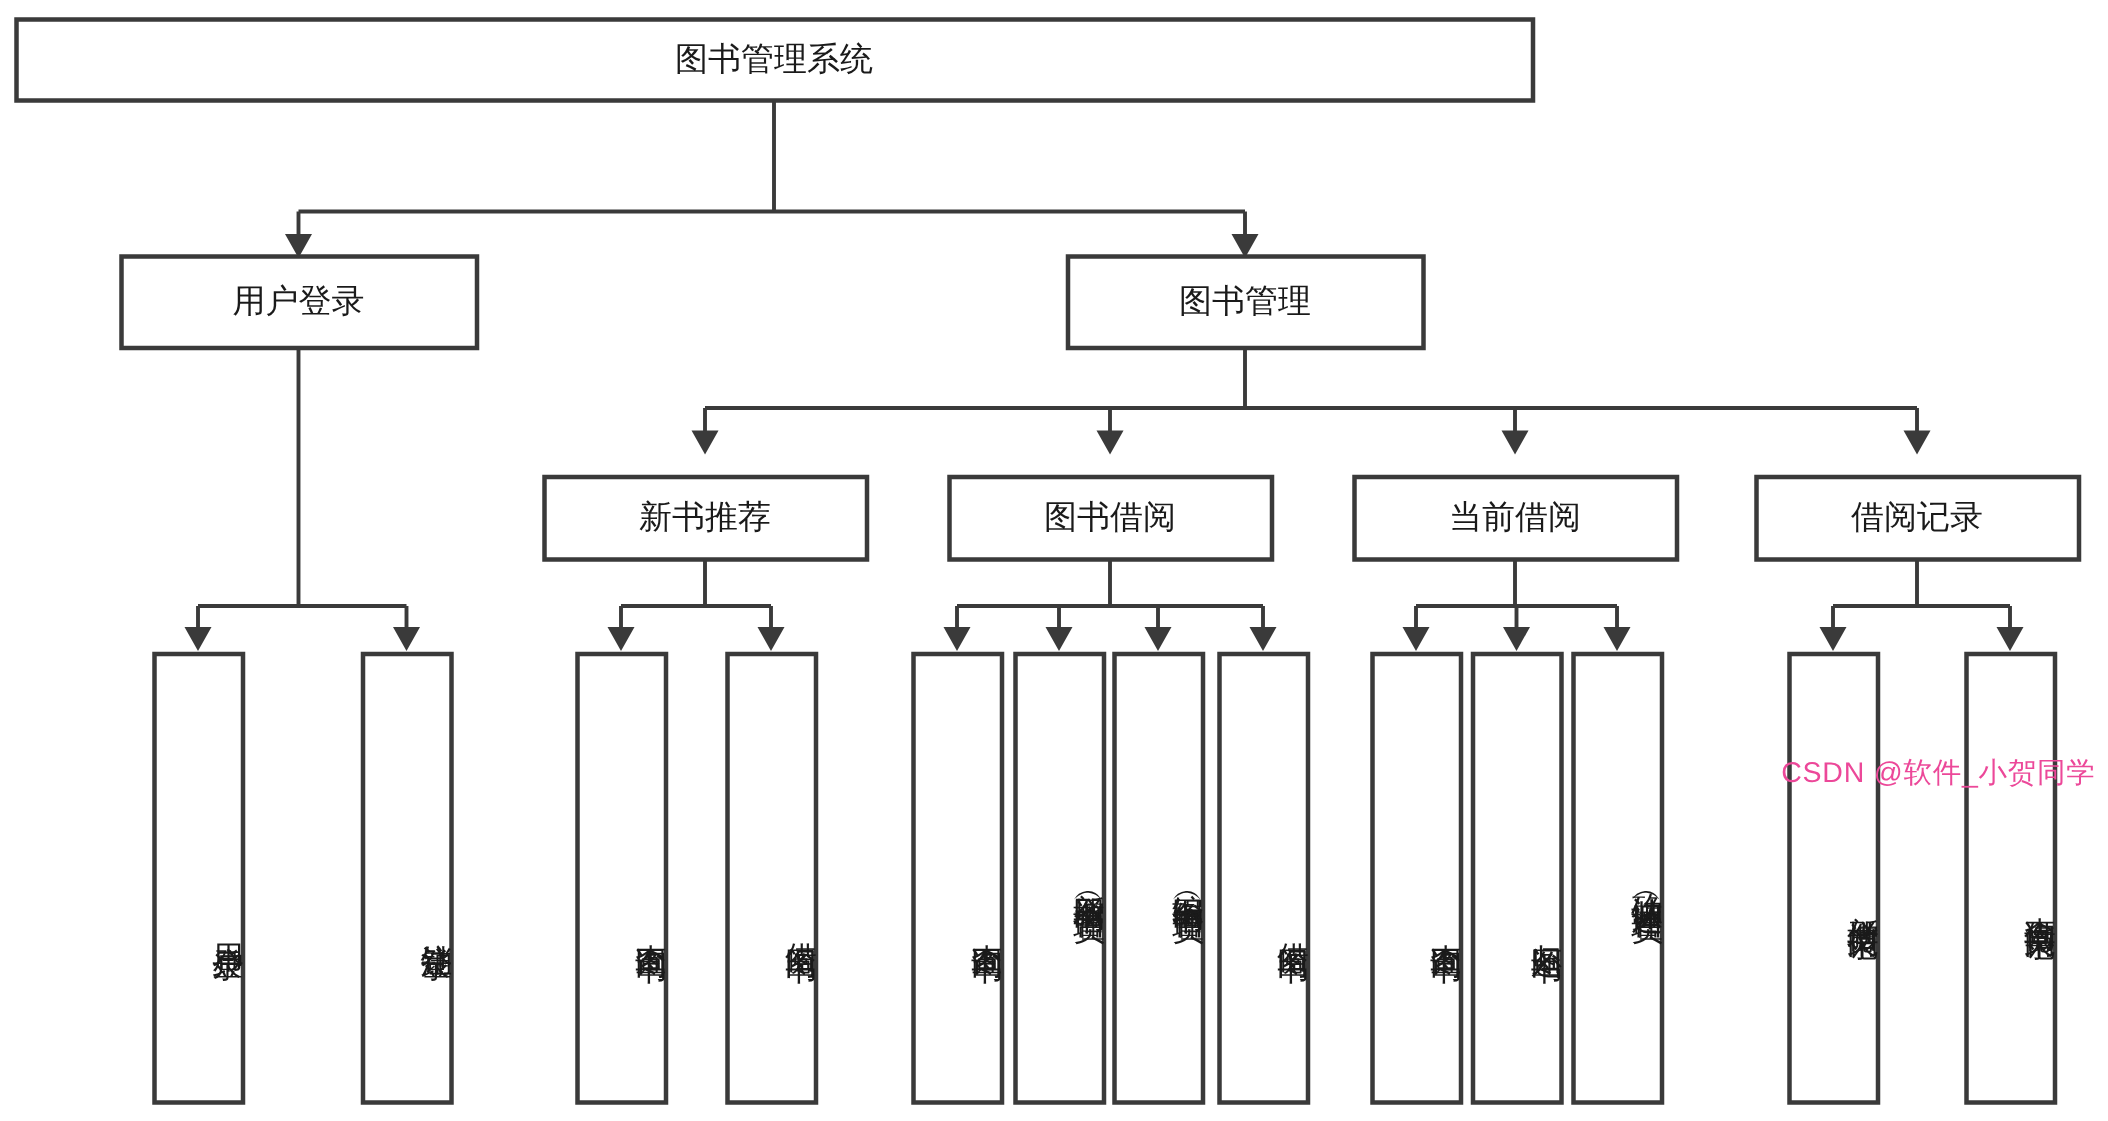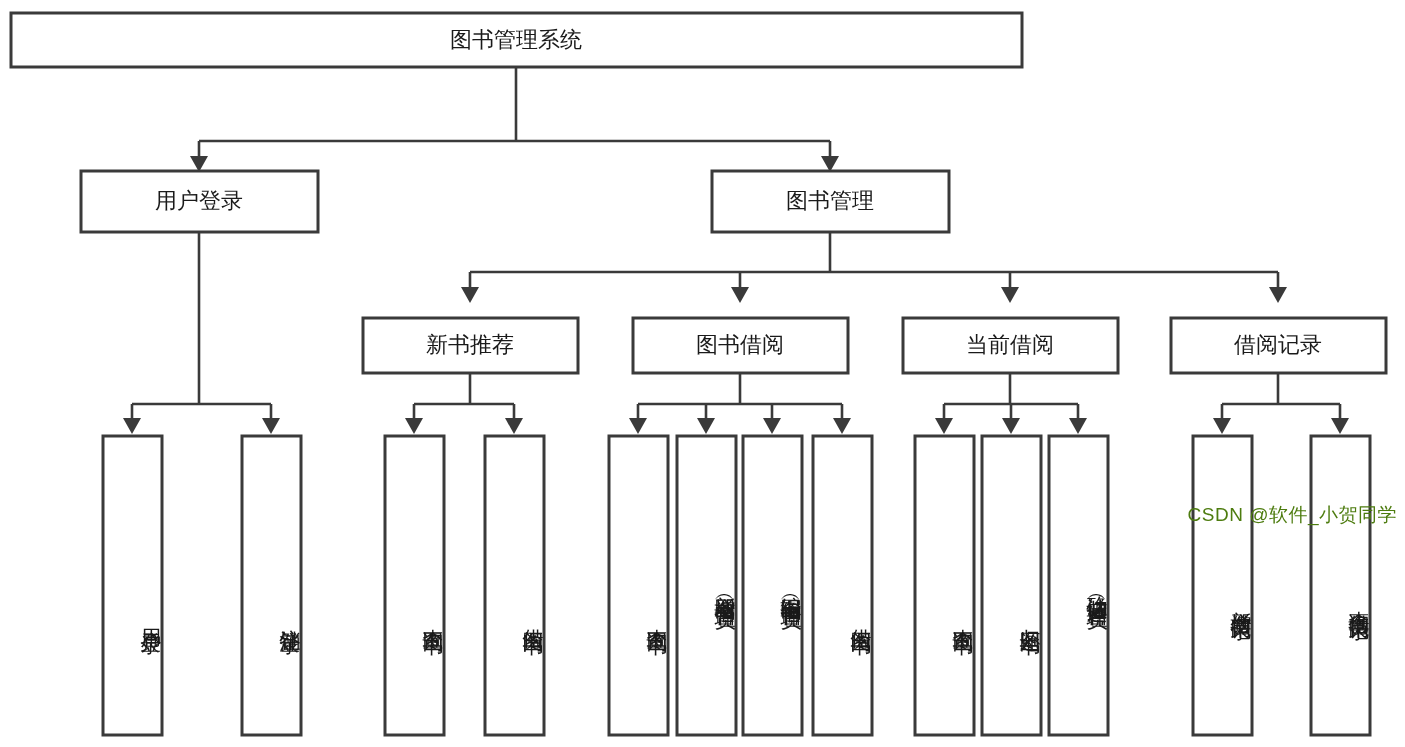--- a/index.html
+++ b/index.html
@@ -57,21 +57,21 @@
   }
   .arrowhead {
     fill: #3a3a3a;
   }
   .watermark {
     position: absolute;
     right: 8px;
     bottom: 6px;
     font-family: "Liberation Sans", "DejaVu Sans", sans-serif;
     font-size: 19px;
-    color: #4d7c0f;
+    color: #ec4899;
     white-space: nowrap;
     letter-spacing: 0.5px;
     margin-left: 32px;
   }
 </style>
 </head>
 <body>
 
 <div id="diagram-root">
 

